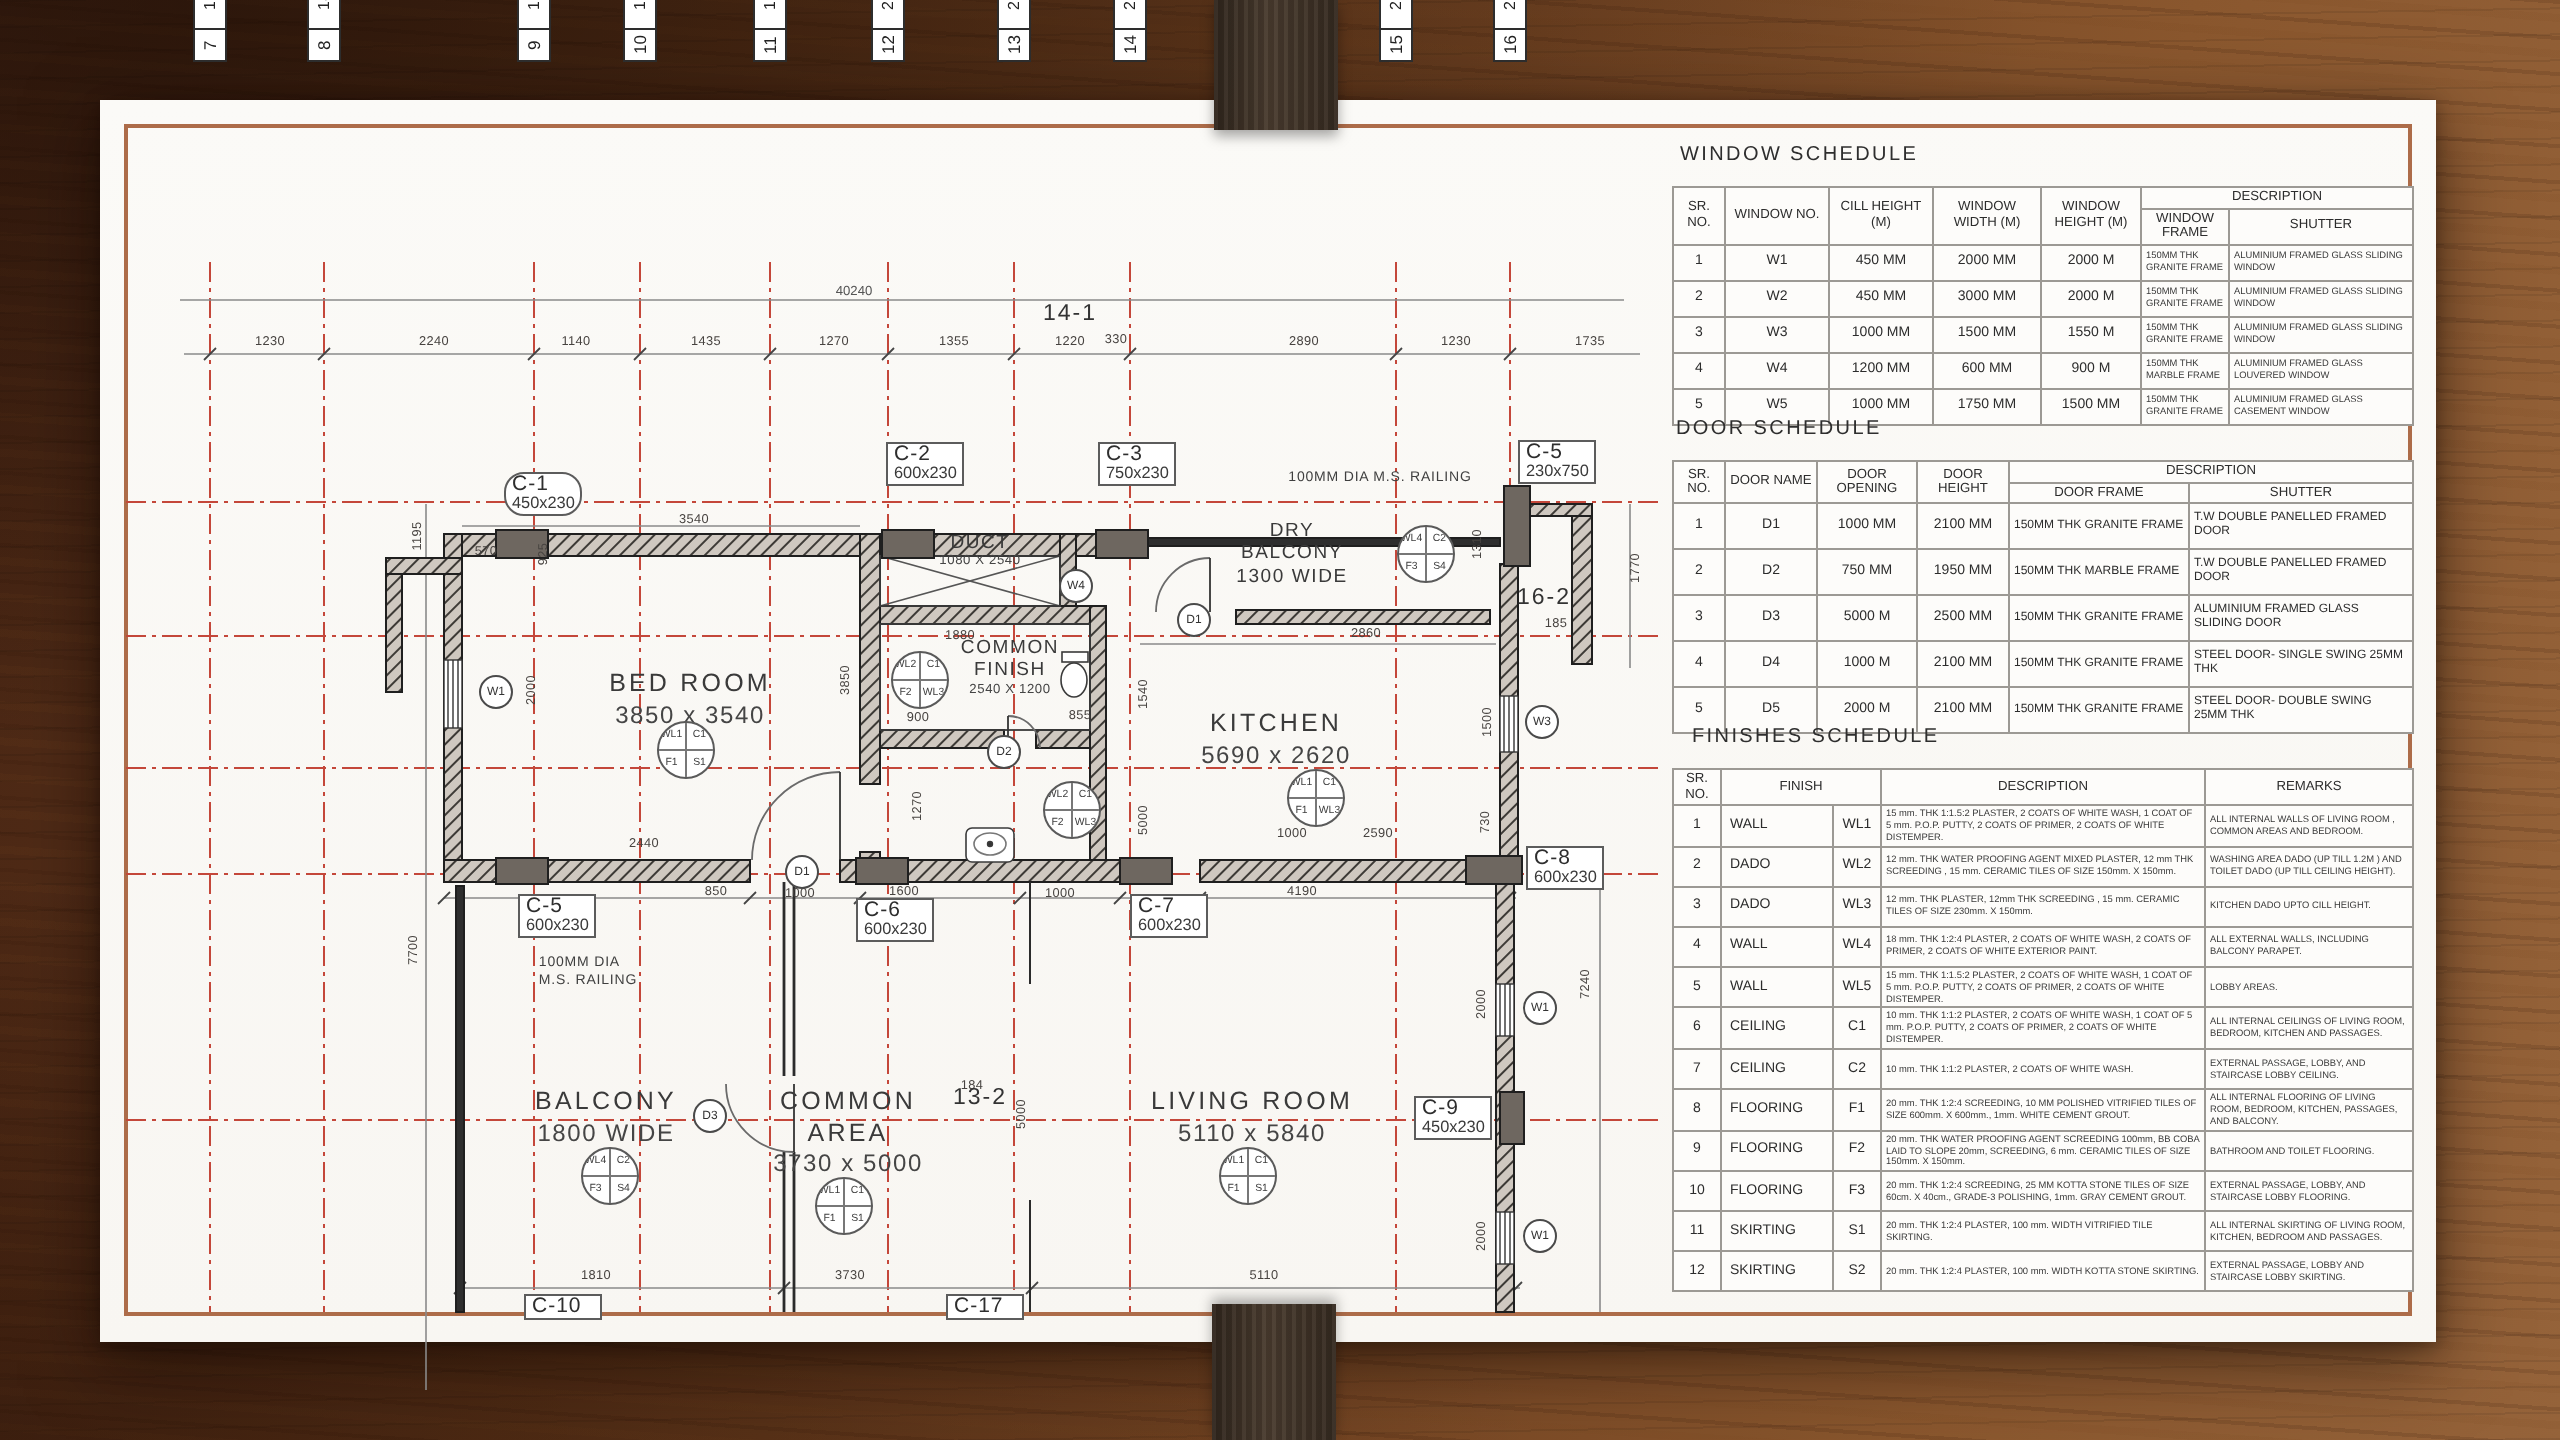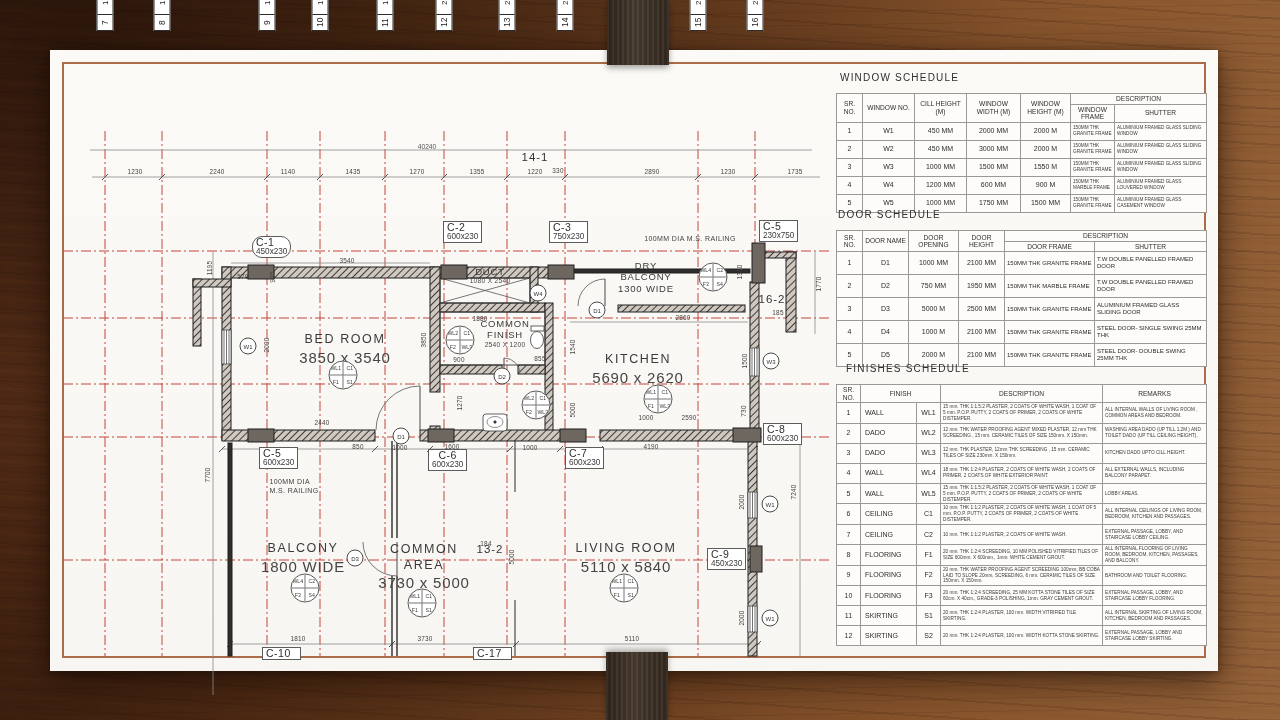--- a/index.html
+++ b/index.html
@@ -26,21 +26,21 @@
   #clip-bottom{left:606px;top:652px;height:68px;box-shadow:0 -3px 6px rgba(0,0,0,0.3);}
   svg{position:absolute;left:0;top:0;z-index:5;pointer-events:none;}
   .dim{position:absolute;z-index:9;transform:translate(-50%,-50%);font-size:6.4px;color:#474340;white-space:nowrap;letter-spacing:0.2px;}
   .dim.rot{transform:translate(-50%,-50%) rotate(-90deg);}
   .gm{position:absolute;z-index:11;transform:translate(-50%,-50%);width:17px;height:62px;background:#fff;border:1px solid #2d2d2d;display:flex;flex-direction:column;box-sizing:border-box;}
   .gm .gval{flex:1;writing-mode:vertical-rl;transform:rotate(180deg);font-size:8px;color:#222;display:flex;align-items:center;justify-content:center;letter-spacing:0.3px;}
   .gm .gdiv{height:1px;background:#2d2d2d;}
   .gm .gno{height:15px;writing-mode:vertical-rl;transform:rotate(180deg);font-size:8.5px;color:#222;display:flex;align-items:center;justify-content:center;}
   .room{position:absolute;z-index:10;transform:translate(-50%,-50%);text-align:center;color:#3a3a3a;white-space:nowrap;}
   .room .line{display:block;font-size:12.5px;letter-spacing:1.6px;line-height:1.25;}
-  .room .sub{display:block;font-size:15px;letter-spacing:0.8px;line-height:1.3;color:#454545;}
+  .room .sub{display:block;font-size:12px;letter-spacing:0.8px;line-height:1.3;color:#454545;}
   .room.sm .line{font-size:9.5px;letter-spacing:0.8px;line-height:1.2;}
   .room.sm .sub{font-size:6.6px;letter-spacing:0.3px;}
   .note{position:absolute;z-index:10;transform:translate(-50%,-50%);font-size:7px;letter-spacing:0.4px;color:#3f3f3f;white-space:nowrap;text-align:left;line-height:1.3;}
   .axis{position:absolute;z-index:10;transform:translate(-50%,-50%);font-size:11.5px;letter-spacing:1px;color:#333;white-space:nowrap;}
   .colbox{position:absolute;z-index:12;background:#fff;border:0.8px solid #5c5c5c;padding:0 3px 1px 3px;line-height:1.02;white-space:nowrap;}
   .colbox .cname{display:block;font-size:10.5px;color:#2e2e2e;letter-spacing:0.5px;}
   .colbox .csize{display:block;font-size:8.2px;color:#3a3a3a;}
   .colbox.clipped{height:10px;overflow:hidden;}
   .marker{position:absolute;z-index:12;transform:translate(-50%,-50%);width:15px;height:15px;border-radius:50%;border:0.8px solid #4a4a4a;background:#fff;font-size:6px;color:#333;display:flex;align-items:center;justify-content:center;}
   .ftag{position:absolute;z-index:12;transform:translate(-50%,-50%);width:27px;height:27px;border-radius:50%;border:0.8px solid #5a5a5a;background:#fff;display:grid;grid-template-columns:1fr 1fr;grid-template-rows:1fr 1fr;font-size:5.2px;color:#3d3d3d;overflow:hidden;}
@@ -485,21 +485,21 @@
       <div class="colbox" style="left: 759px; position: absolute; top: 220px;">
         <span class="cname">C-5</span>
         <span class="csize">230x750</span>
       </div>
 
       <div class="colbox" style="left: 259px; position: absolute; top: 447px;">
         <span class="cname">C-5</span>
         <span class="csize">600x230</span>
       </div>
 
-      <div class="colbox" style="left: 428px; position: absolute; top: 449px; text-align: center;">
+      <div class="colbox" style="left: 428px; position: absolute; top: 449px;">
         <span class="cname">C-6</span>
         <span class="csize">600x230</span>
       </div>
 
       <div class="colbox" style="left: 565px; position: absolute; top: 447px;">
         <span class="cname">C-7</span>
         <span class="csize">600x230</span>
       </div>
 
       <div class="colbox" style="left: 763px; position: absolute; top: 423px;">

